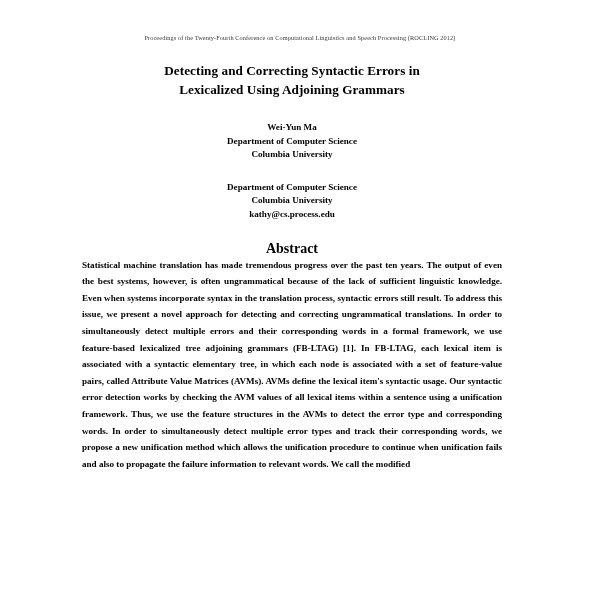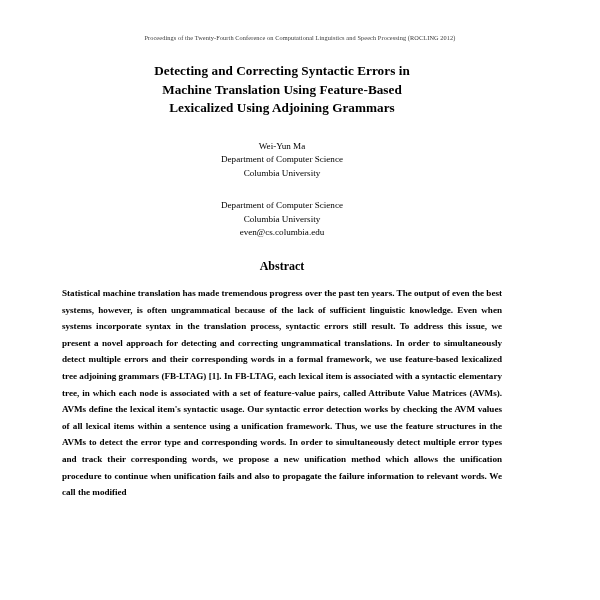--- a/index.html
+++ b/index.html
@@ -11,21 +11,21 @@
     height: 600px;
     background: #ffffff;
     font-family: "Liberation Serif", serif;
     color: #000000;
     overflow: hidden;
   }
   .page {
     width: 600px;
     height: 532px;
     box-sizing: border-box;
-    padding: 26px 98px 0 62px;
+    padding: 26px 98px 0 82px;
     position: relative;
   }
   .proceedings-header {
     position: absolute;
     top: 34px;
     left: 0;
     width: 600px;
     text-align: center;
     font-size: 6.3px;
     color: #3a3a3a;
@@ -37,67 +37,67 @@
   }
   .title-line {
     font-size: 13.2px;
     font-weight: bold;
     line-height: 18.5px;
     letter-spacing: 0.05px;
   }
   .authors {
     margin-top: 22px;
     text-align: center;
+    font-weight: bold;
   }
   .author-group {
     margin-bottom: 19px;
   }
   .author-line {
     font-size: 9.1px;
     line-height: 13.6px;
   }
   .abstract-heading {
     text-align: center;
-    font-size: 12px;
+    font-size: 14px;
     font-weight: bold;
     margin-top: 16px;
-    margin-bottom: 11px;
+    margin-bottom: 0;
   }
   .abstract-body {
     font-size: 9.1px;
     line-height: 16.6px;
     text-align: justify;
     text-justify: inter-word;
     hyphens: none;
     font-weight: bold;
   }
 </style>
 </head>
 <body>
 
 <div class="page">
 
   <div class="proceedings-header">Proceedings of the Twenty-Fourth Conference on Computational Linguistics and Speech Processing (ROCLING 2012)</div>
 
   <div class="title-block">
     <div class="title-line">Detecting and Correcting Syntactic Errors in</div>
-    <div class="title-line">Machine Translation Using Feature-Based</div>
     <div class="title-line">Lexicalized Using Adjoining Grammars</div>
   </div>
 
   <div class="authors">
     <div class="author-group">
       <div class="author-line">Wei-Yun Ma</div>
       <div class="author-line">Department of Computer Science</div>
       <div class="author-line">Columbia University</div>
     </div>
     <div class="author-group">
       <div class="author-line">Department of Computer Science</div>
       <div class="author-line">Columbia University</div>
-      <div class="author-line">even@cs.columbia.edu</div>
+      <div class="author-line">kathy@cs.process.edu</div>
     </div>
   </div>
 
   <div class="abstract-heading">Abstract</div>
 
   <div class="abstract-body">Statistical machine translation has made tremendous progress over the past ten years. The output of even the best systems, however, is often ungrammatical because of the lack of sufficient linguistic knowledge. Even when systems incorporate syntax in the translation process, syntactic errors still result. To address this issue, we present a novel approach for detecting and correcting ungrammatical translations. In order to simultaneously detect multiple errors and their corresponding words in a formal framework, we use feature-based lexicalized tree adjoining grammars (FB-LTAG) [1]. In FB-LTAG, each lexical item is associated with a syntactic elementary tree, in which each node is associated with a set of feature-value pairs, called Attribute Value Matrices (AVMs). AVMs define the lexical item's syntactic usage. Our syntactic error detection works by checking the AVM values of all lexical items within a sentence using a unification framework. Thus, we use the feature structures in the AVMs to detect the error type and corresponding words. In order to simultaneously detect multiple error types and track their corresponding words, we propose a new unification method which allows the unification procedure to continue when unification fails and also to propagate the failure information to relevant words. We call the modified</div>
 
 </div>
 
 </body></html>

